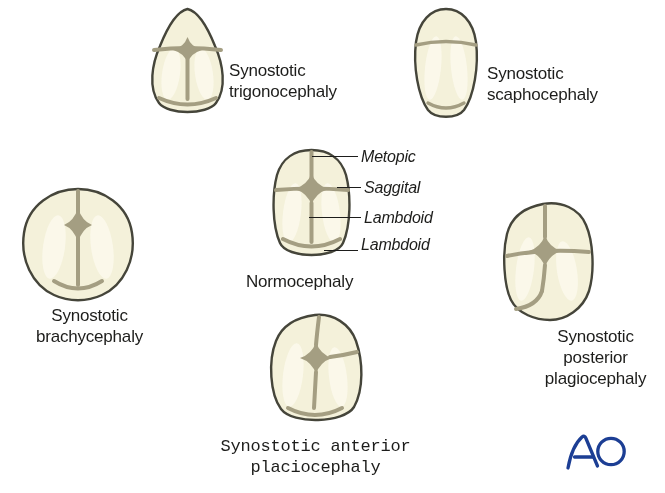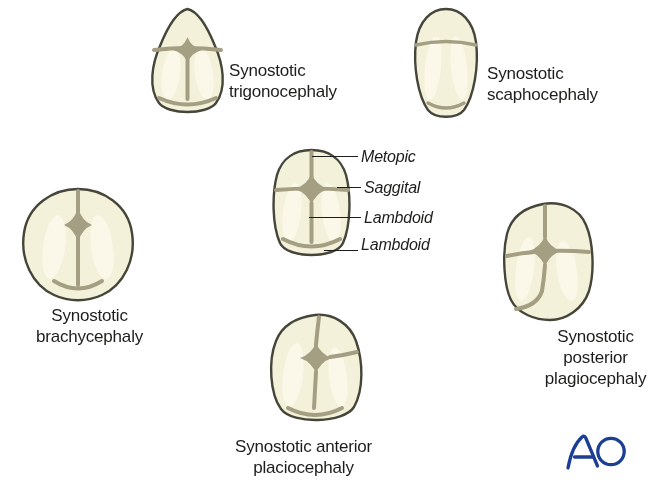--- a/index.html
+++ b/index.html
@@ -61,20 +61,21 @@
   <svg class="skull" style="left:262px; top:147px;" width="99" height="120" viewBox="0 0 99 120">
     <path class="outline" d="M49.5,3 C66,3 79,11 84,28 C89,47 89,78 81,96 C74,112 25,112 18,96 C10,78 10,47 15,28 C20,11 33,3 49.5,3 Z"></path>
     <ellipse class="hl" cx="30" cy="66" rx="9" ry="30" transform="rotate(7 30 66)"></ellipse>
     <ellipse class="hl" cx="69" cy="66" rx="9" ry="30" transform="rotate(-7 69 66)"></ellipse>
     <path class="sut" d="M49.5,5 L49.5,30"></path>
     <path class="sut" d="M14,43 Q49.5,40 86,43"></path>
     <path class="sut" d="M49.5,56 L49.5,95"></path>
     <path class="sut" d="M21,92 Q49.5,107 78,92"></path>
     <path class="sutfill" d="M49.5,26 Q53.5,38 66.5,42 Q53.5,46 49.5,58 Q45.5,46 32.5,42 Q45.5,38 49.5,26 Z"></path>
   </svg>
+  <div class="caption" style="left:246px; top:271px;">Normocephaly</div>
 
   <div class="leader" style="left:312px; top:156px; width:46px;"></div>
   <div class="suture-label" style="left:361px; top:148px;">Metopic</div>
 
   <div class="leader" style="left:337px; top:187px; width:24px;"></div>
   <div class="suture-label" style="left:364px; top:179px;">Saggital</div>
 
   <div class="leader" style="left:309px; top:217px; width:52px;"></div>
   <div class="suture-label" style="left:364px; top:209px;">Lambdoid</div>
 
@@ -109,21 +110,21 @@
   <svg class="skull" style="left:253px; top:311px;" width="127" height="119" viewBox="0 0 127 119">
     <path class="outline" d="M62,4 C80,2 97,13 103,30 C110,50 111,78 101,96 C91,112 40,114 28,98 C17,83 15,50 23,30 C30,12 46,6 62,4 Z"></path>
     <ellipse class="hl" cx="40" cy="64" rx="10" ry="32" transform="rotate(7 40 64)"></ellipse>
     <ellipse class="hl" cx="85" cy="66" rx="9" ry="30" transform="rotate(-7 85 66)"></ellipse>
     <path class="sut" d="M66,6 Q64,22 63,34"></path>
     <path class="sut" d="M77,46 Q92,44 104,41"></path>
     <path class="sut" d="M63,61 Q62,80 61,97"></path>
     <path class="sut" d="M35,97 Q62,111 89,97"></path>
     <path class="sutfill" d="M63,31 Q67,43 79,47 Q67,51 63,63 Q59,51 47,47 Q59,43 63,31 Z"></path>
   </svg>
-  <div class="caption center" style="left:196px; top:436px; width:215px;">Synostotic anterior
+  <div class="caption center" style="left:208px; top:436px; width:215px;font-family:Liberation Mono, monospace;">Synostotic anterior
 placiocephaly</div>
 
   <svg class="logo" style="left:566px; top:433px;" width="64" height="42" viewBox="0 0 64 42" role="img" aria-label="AO">
     <path d="M2,35 Q6,13 16,4 Q18.5,2 20,5.5 L31.5,33"></path>
     <path d="M8.5,24 L27,24"></path>
     <circle cx="45" cy="18.5" r="13.2"></circle>
   </svg>
 
 </div>
 

